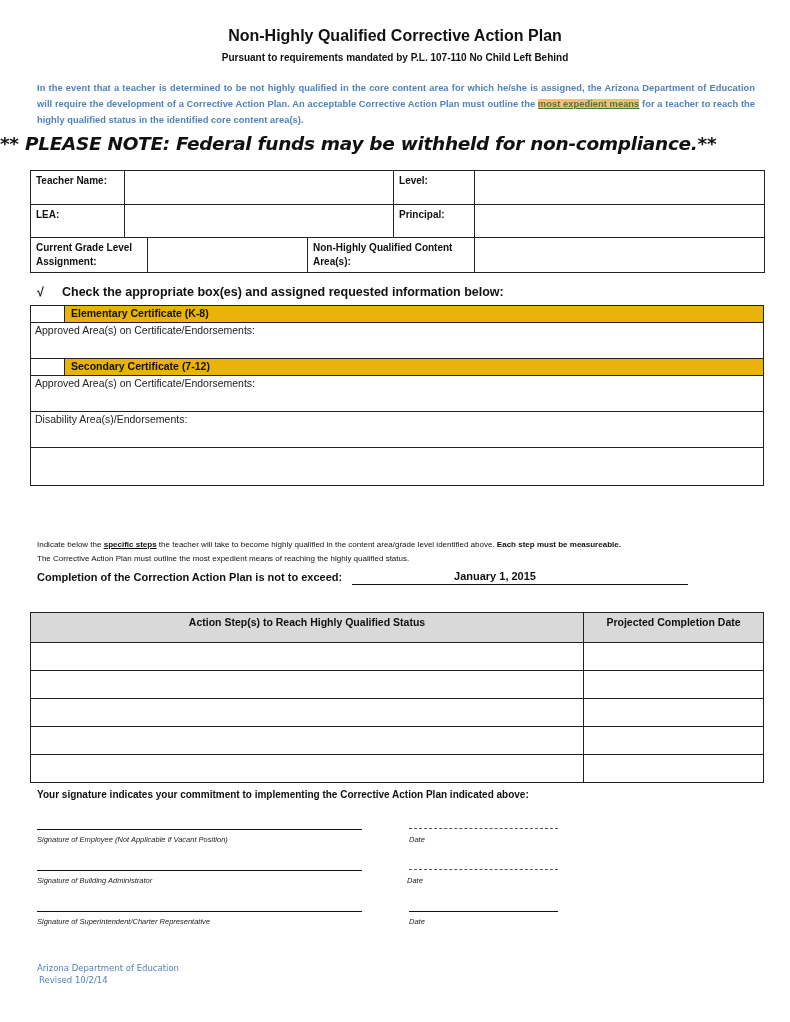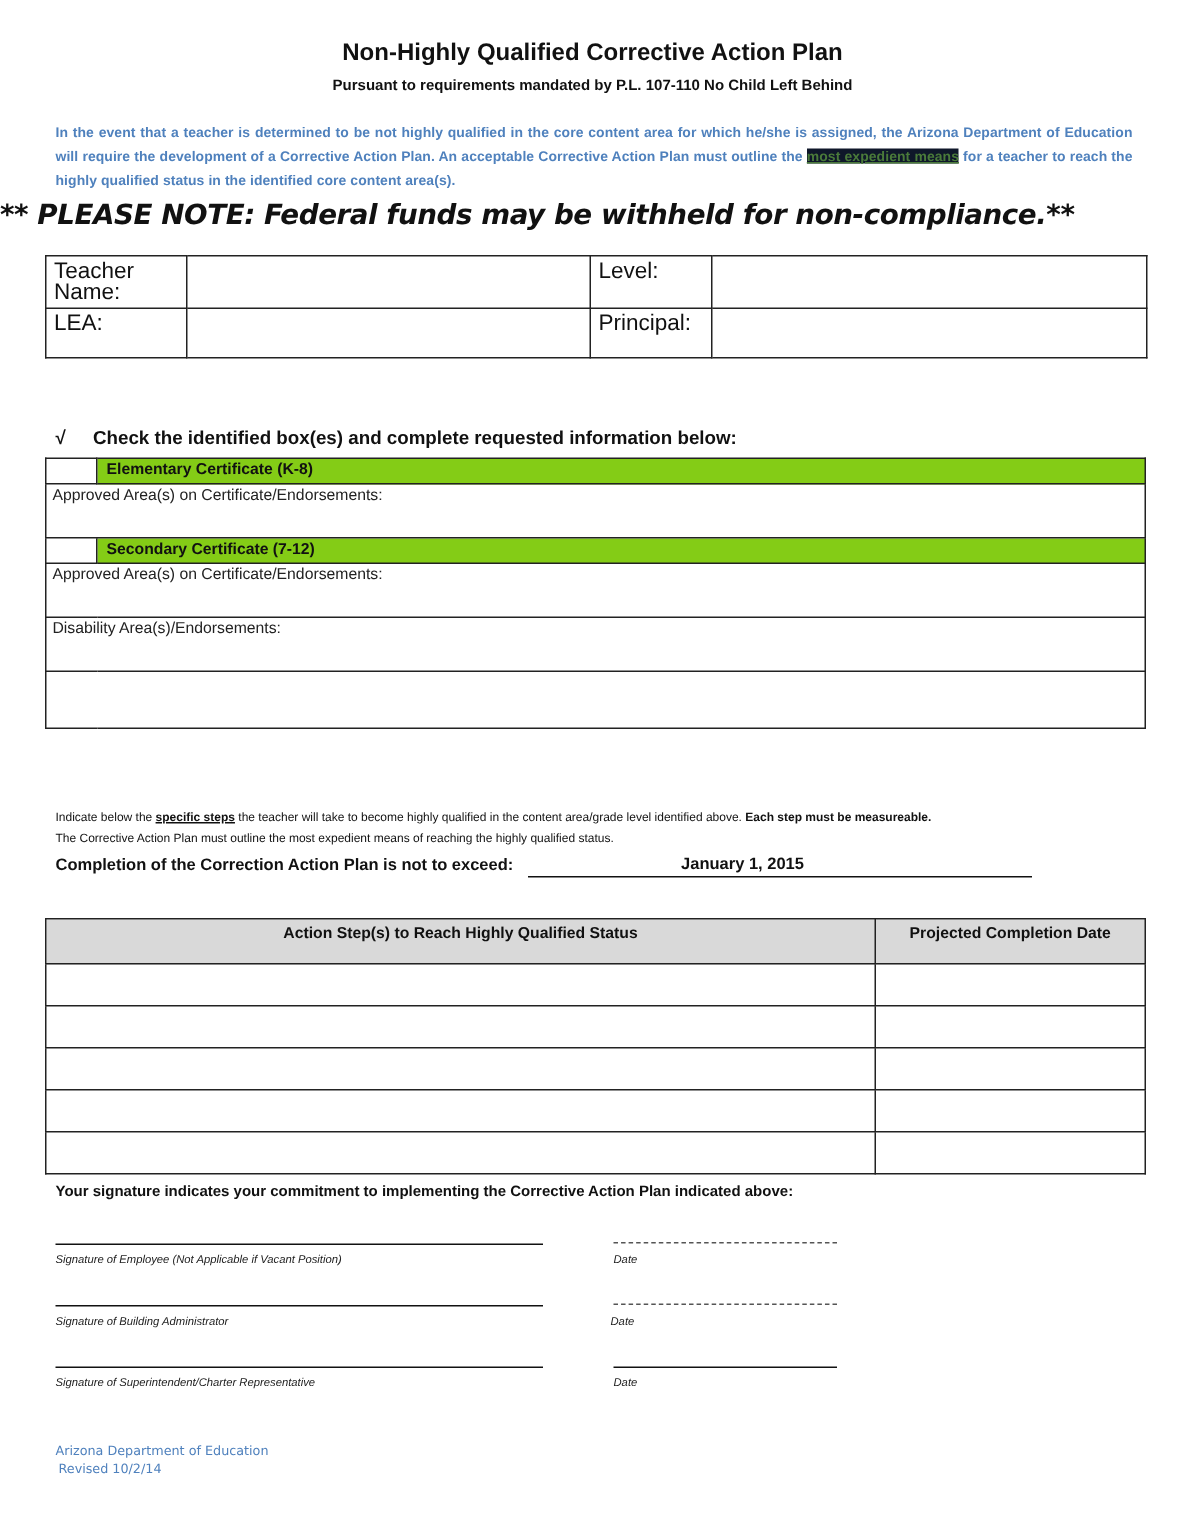--- a/index.html
+++ b/index.html
@@ -5,35 +5,35 @@
   * { box-sizing: border-box; margin: 0; padding: 0; }
   html, body { width: 790px; height: 1022px; background: #ffffff; }
   body { position: relative; font-family: "Liberation Sans", sans-serif; color: #111; overflow: hidden; }
 
   .abs { position: absolute; }
 
   .title { left: 0; width: 790px; top: 27px; text-align: center; font-size: 16px; font-weight: bold; }
   .subtitle { left: 0; width: 790px; top: 52px; text-align: center; font-size: 10px; font-weight: bold; }
 
   .intro { left: 37px; width: 718px; top: 80px; font-size: 9.3px; line-height: 16px; color: #4f81bd; font-weight: bold; text-align: justify; letter-spacing: 0.05px; }
-  .intro .hl { background: #0f172a; text-decoration: underline; color: #4a7a3a; }
+  .intro .hl { background: #fdba74; text-decoration: underline; color: #4a7a3a; }
 
   .notice { left: 0; width: 790px; top: 133px; font-family: "DejaVu Sans", sans-serif; font-size: 18.5px; font-weight: bold; font-style: italic; letter-spacing: -0.3px; }
 
   table { border-collapse: collapse; }
   .info-table { left: 30px; top: 170px; width: 734px; table-layout: fixed; }
-  .info-table td { border: 1.5px solid #222; vertical-align: top; font-size: 15px; font-weight: normal; padding: 3px 5px; line-height: 14px; }
+  .info-table td { border: 1.5px solid #222; vertical-align: top; font-size: 10px; font-weight: bold; padding: 3px 5px; line-height: 14px; }
 
   .check-heading { left: 37px; top: 285px; font-size: 12.5px; font-weight: bold; }
   .check-heading .mark { display: inline-block; width: 25px; }
 
   .cert-table { left: 30px; top: 305px; width: 734px; table-layout: fixed; }
   .cert-table td { border: 1.5px solid #222; font-size: 10.5px; padding: 0 6px; vertical-align: top; }
   .cert-table td.box { width: 34px; background: #fff; cursor: pointer; }
-  .cert-table td.hdr { background: #84cc16; font-weight: bold; height: 17px; line-height: 15px; }
+  .cert-table td.hdr { background: #eab308; font-weight: bold; height: 17px; line-height: 15px; }
   .cert-table td.body { height: 36px; padding: 1px 4px; line-height: 13px; color: #222; margin-top: 45px; }
   .cert-table td.body.tall { height: 38px; }
 
   .steps-note { left: 37px; top: 538px; width: 720px; font-size: 8px; line-height: 14px; }
   .steps-note u { font-weight: bold; }
   .steps-note b { font-weight: bold; }
 
   .completion { left: 37px; top: 571px; font-size: 11px; font-weight: bold; }
   .completion-line { left: 352px; top: 570px; width: 336px; border-bottom: 1px solid #111; height: 15px; text-align: center; font-size: 11px; font-weight: bold; }
   .completion-line span { position: relative; left: -25px; }
@@ -76,24 +76,30 @@
     <td colspan="3"></td>
     <td>Level:</td>
     <td></td>
   </tr>
   <tr style="height:33px">
     <td>LEA:</td>
     <td colspan="3"></td>
     <td>Principal:</td>
     <td></td>
   </tr>
+  <tr style="height:34px">
+    <td colspan="2">Current Grade Level Assignment:</td>
+    <td></td>
+    <td colspan="2">Non-Highly Qualified Content Area(s):</td>
+    <td></td>
+  </tr>
 </tbody>
   </table>
 
-<div class="abs check-heading"><span class="mark">√</span><span>Check the identified box(es) and complete requested information below:</span></div>
+<div class="abs check-heading"><span class="mark">√</span><span>Check the appropriate box(es) and assigned requested information below:</span></div>
 
 <table class="abs cert-table">
   <colgroup>
       <col style="width:34px">
       <col>
     </colgroup>
   <tbody>
       <tr>
     <td class="box"></td>
     <td class="hdr">Elementary Certificate (K-8)</td>

